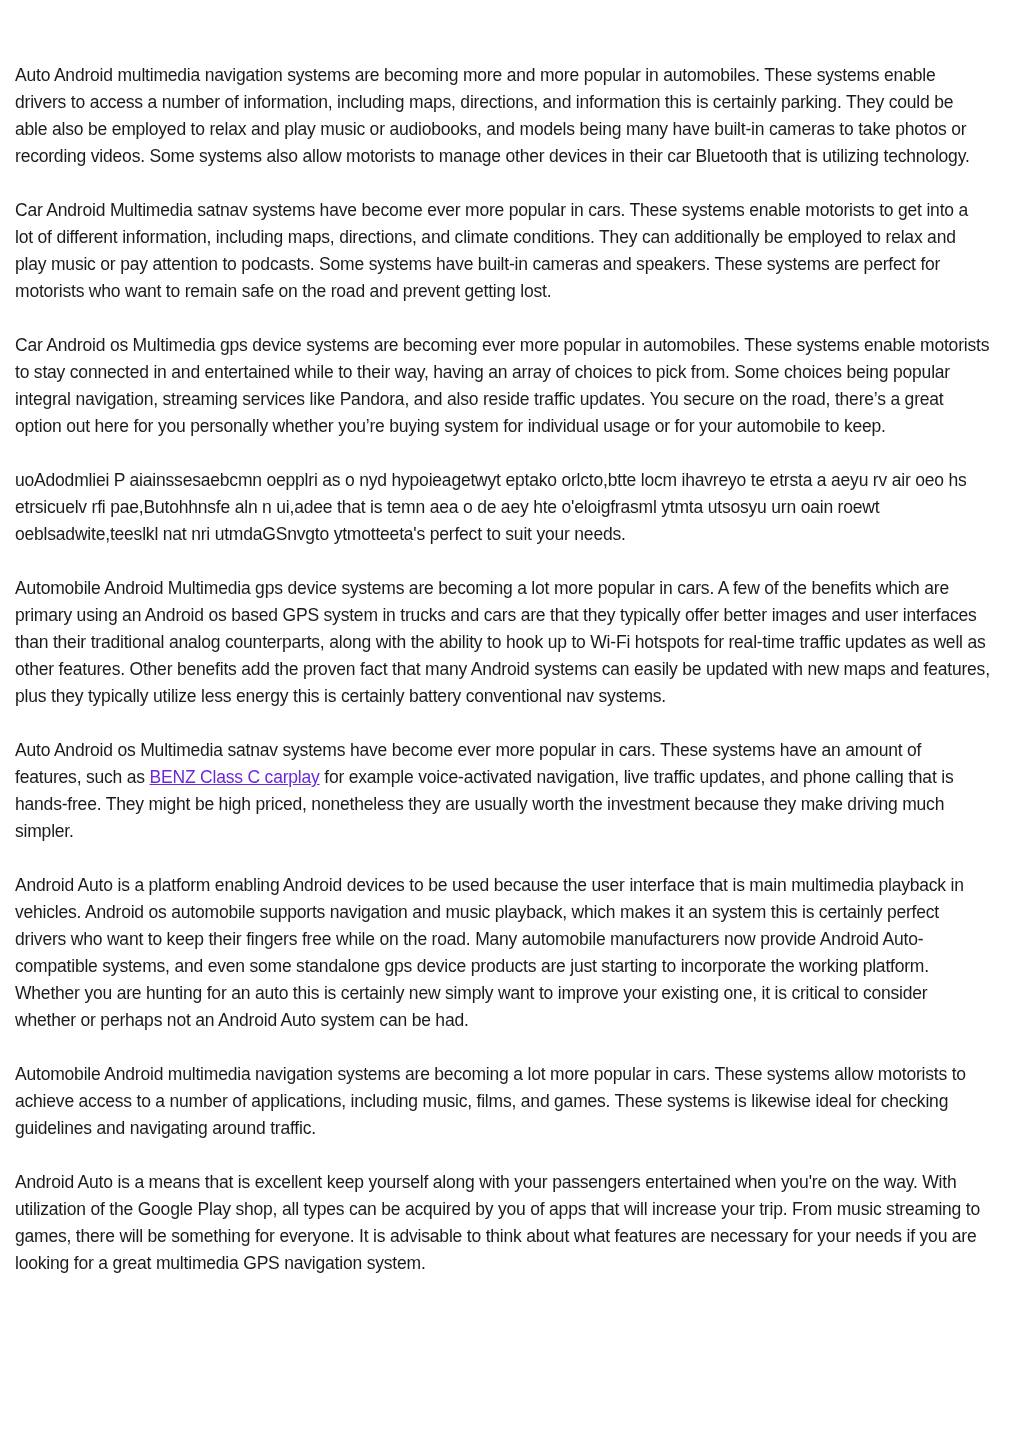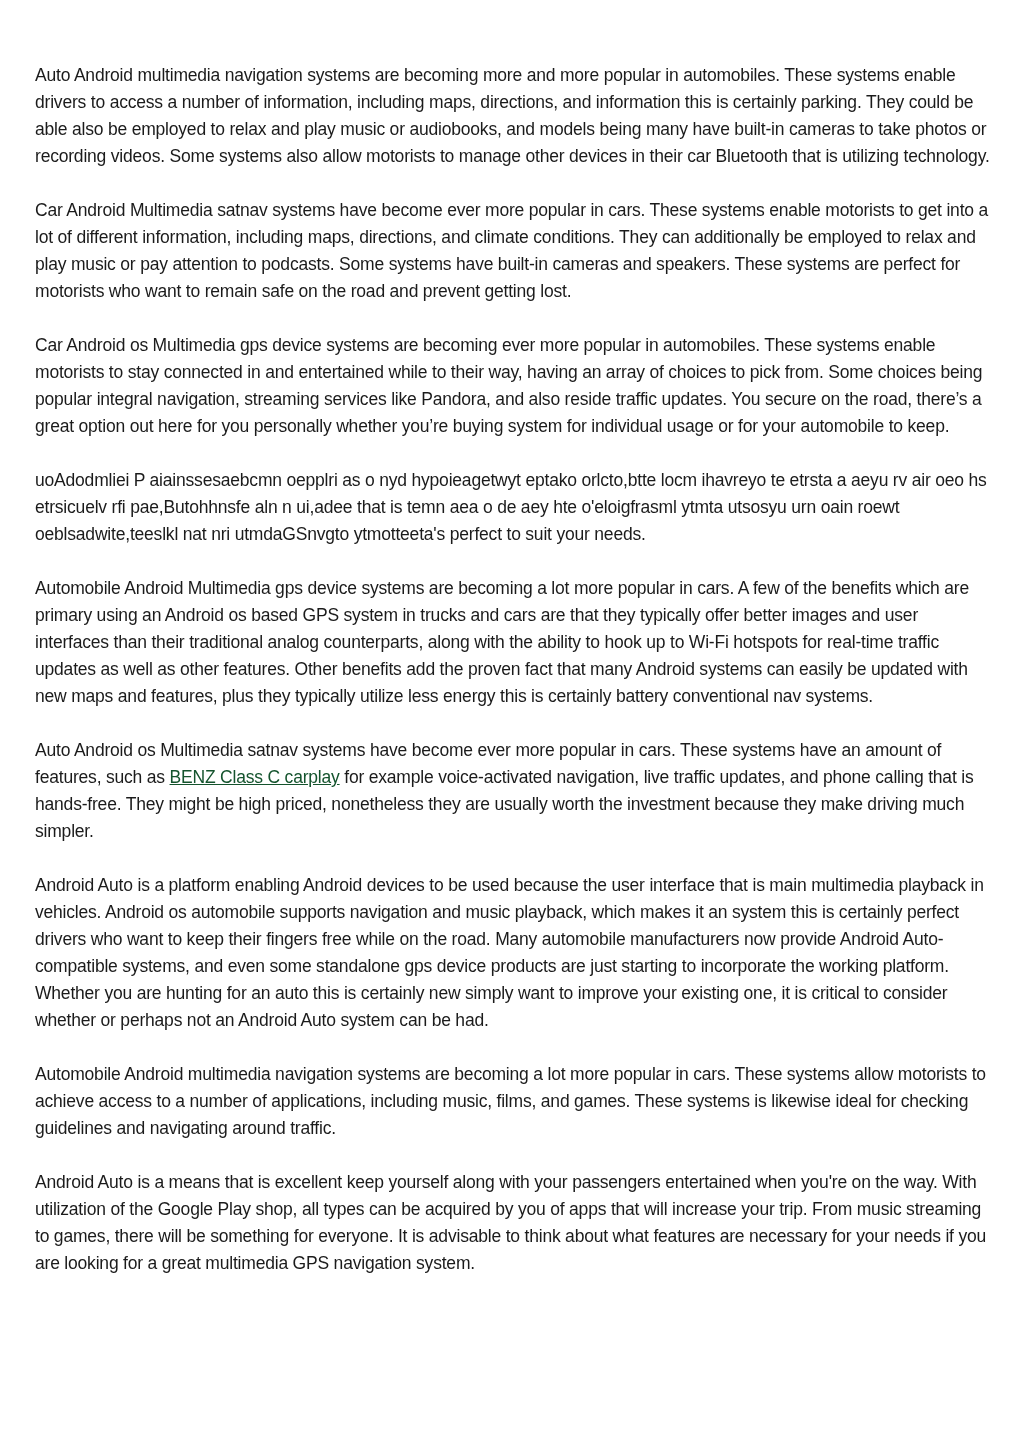--- a/index.html
+++ b/index.html
@@ -9,33 +9,33 @@
   }
   .page {
     position: relative;
     width: 1024px;
     height: 1449px;
     background: #ffffff;
     overflow: hidden;
   }
   .content {
     box-sizing: border-box;
-    padding: 62px 34px 0 35px;
+    padding: 62px 34px 0 15px;
     font-family: "Liberation Sans", "DejaVu Sans", sans-serif;
     font-size: 17.5px;
     line-height: 27px;
     letter-spacing: -0.2px;
     color: #1b1b1b;
     text-align: left;
   }
   .content p {
     margin: 0 0 27px 0;
   }
   .doc-link {
-    color: #14532d;
+    color: #6d28d9;
     text-decoration: underline;
     cursor: pointer;
   }
 </style>
 </head>
 <body>
 
 <div class="page">
   <div class="content">
 

